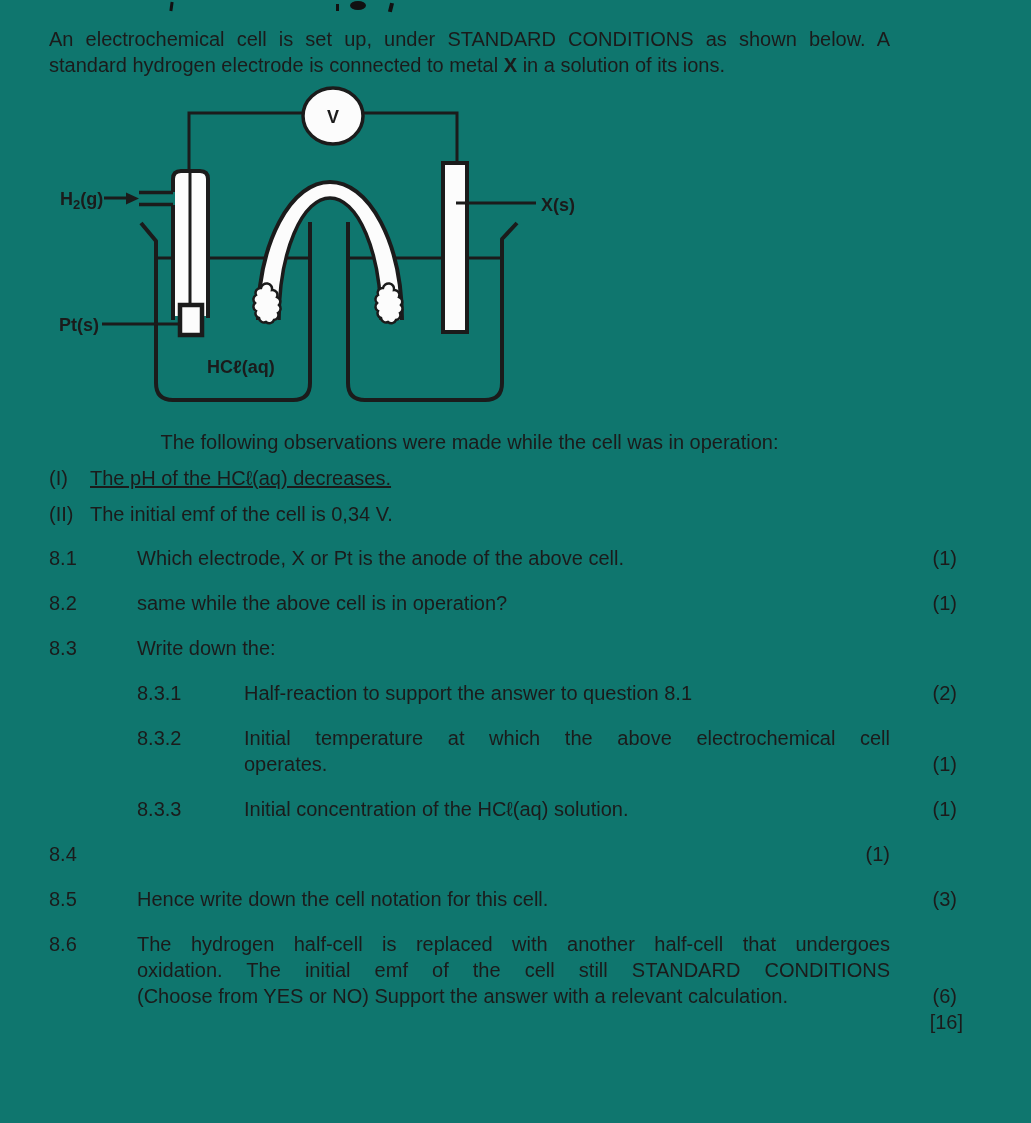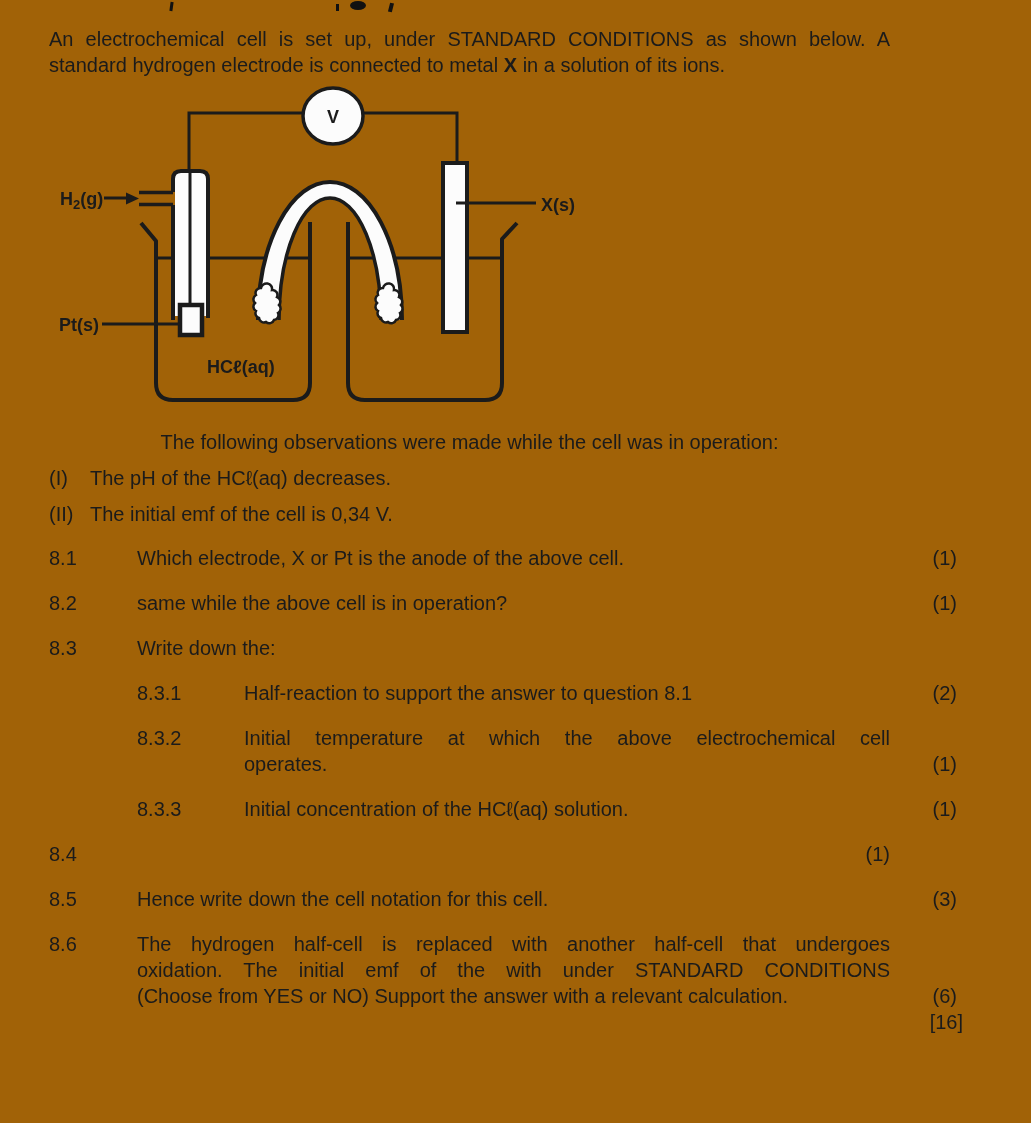--- a/index.html
+++ b/index.html
@@ -1,19 +1,19 @@
 <!DOCTYPE html>
 <html><head>
 <meta charset="utf-8">
 <style>
   html,body{margin:0;padding:0;background:#e8e8e8;}
   .page{
     position:relative;
     width:1031px;height:1123px;
-    background:#a16207;
+    background:#0f766e;
     font-family:"Liberation Sans",sans-serif;
     font-size:20px;
     color:#1b1b1b;
     overflow:hidden;
   }
   .abs{position:absolute;}
   .tline{line-height:26px;}
   .fill{text-align:justify;text-align-last:justify;}
   .bold{font-weight:bold;}
 
@@ -92,21 +92,21 @@
 
     <text class="dlabel" x="60" y="205"><tspan>H</tspan><tspan dy="4" font-size="13">2</tspan><tspan dy="-4">(g)</tspan></text>
     <path class="ink" stroke-width="3" d="M102,324 H180"></path>
     <text class="dlabel" x="59" y="331">Pt(s)</text>
     <path class="ink" stroke-width="3" d="M456,203 H536"></path>
     <text class="dlabel" x="541" y="211">X(s)</text>
     <text class="dlabel" x="207" y="373">HCℓ(aq)</text>
   </svg>
 
   <div class="abs obs tline" style="top:429px;text-align:center;">The following observations were made while the cell was in operation:</div>
-  <div class="abs obs tline" style="top:465px;"><span class="obs-num">(I)</span><span>The pH of the HCℓ(aq) decreases.</span></div>
+  <div class="abs obs tline" style="top:465px;text-decoration:underline;"><span class="obs-num">(I)</span><span>The pH of the HCℓ(aq) decreases.</span></div>
   <div class="abs obs tline" style="top:501px;"><span class="obs-num">(II)</span><span>The initial emf of the cell is 0,34 V.</span></div>
 
   <div id="questions" class="abs">
       <div class="qrow">
         <div class="qnum">8.1</div>
         <div class="qtext">
           <div class="qline">Which electrode, X or Pt is the anode of the above cell.</div>
         </div>
         <div class="qmarks">
           <div>(1)</div>
@@ -171,21 +171,21 @@
           <div class="qline">Hence write down the cell notation for this cell.</div>
         </div>
         <div class="qmarks">
           <div>(3)</div>
         </div>
       </div>
       <div class="qrow">
         <div class="qnum">8.6</div>
         <div class="qtext">
           <div class="qline fill">The hydrogen half-cell is replaced with another half-cell that undergoes</div>
-          <div class="qline fill">oxidation. The initial emf of the with under STANDARD CONDITIONS</div>
+          <div class="qline fill">oxidation. The initial emf of the cell still STANDARD CONDITIONS</div>
           <div class="qline">(Choose from YES or NO) Support the answer with a relevant calculation.</div>
         </div>
         <div class="qmarks hang">
           <div>(6)</div>
           <div class="qtotal">[16]</div>
         </div>
       </div>
     </div>
 
 </div>

